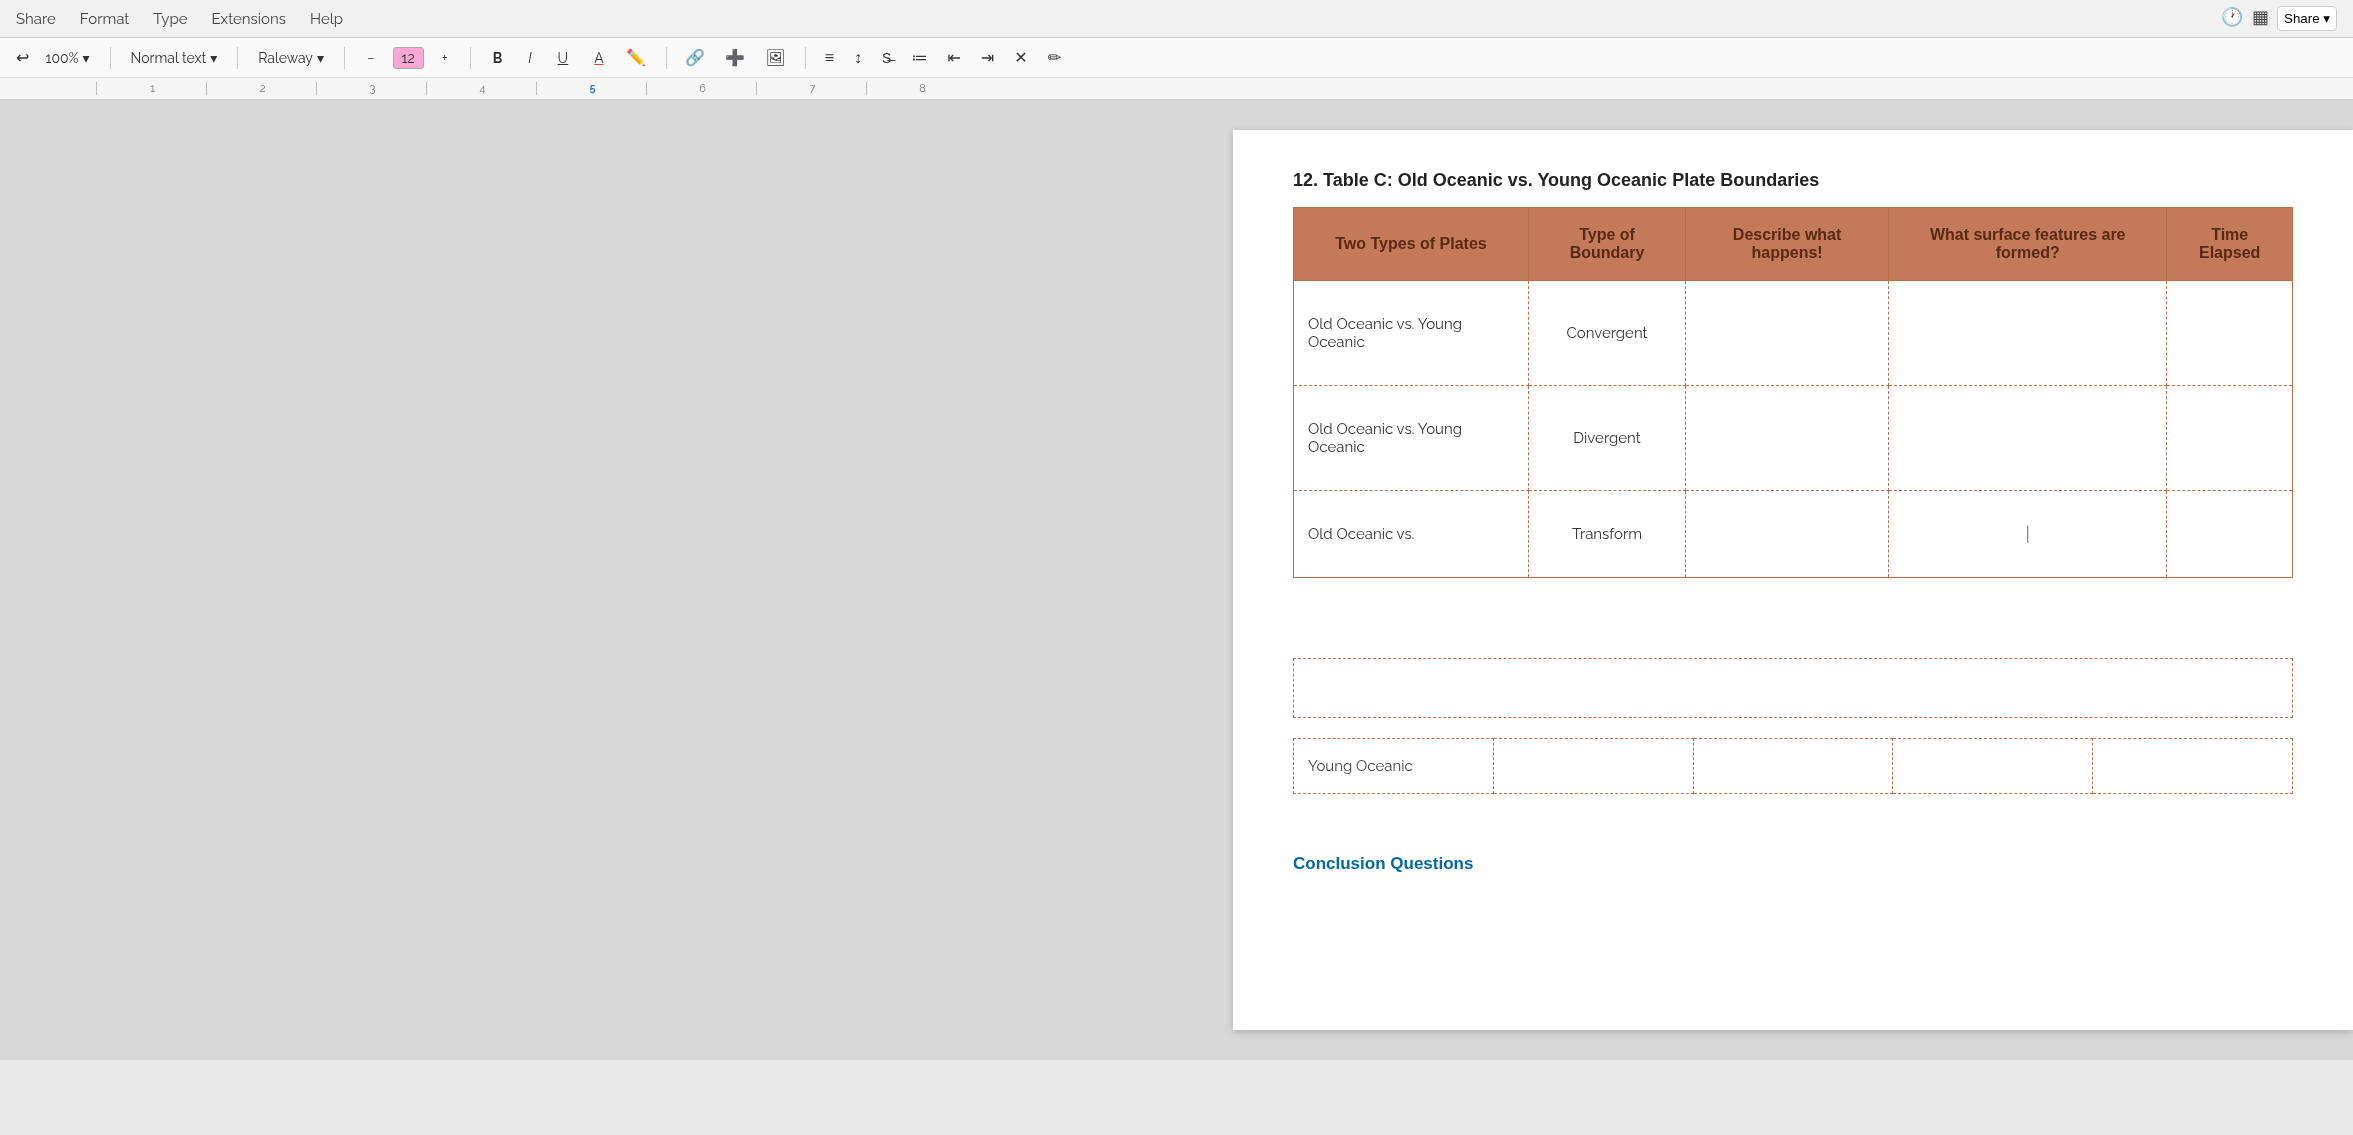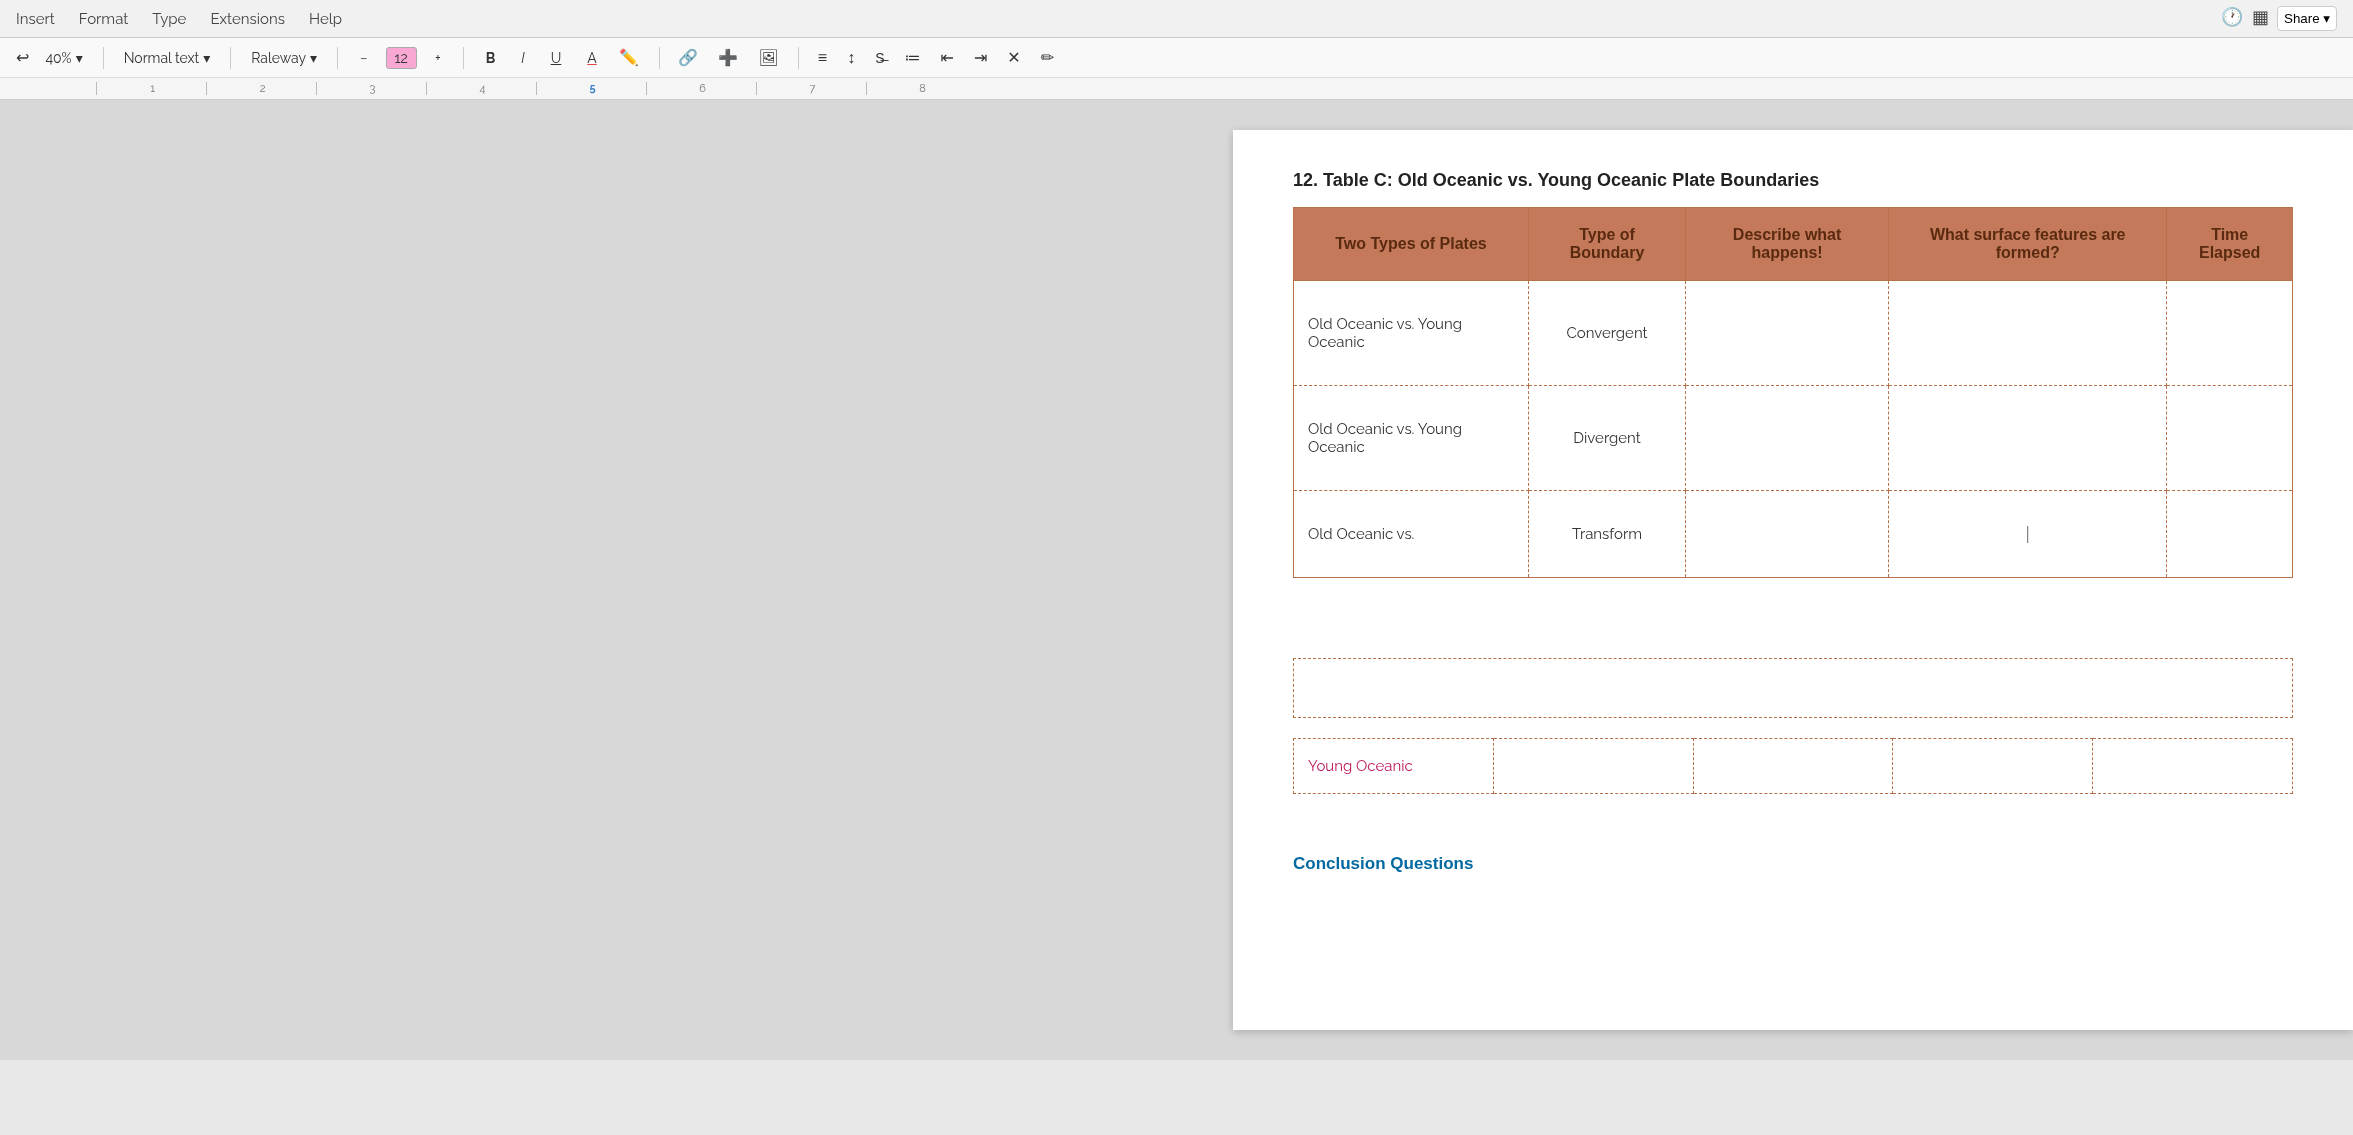--- a/index.html
+++ b/index.html
@@ -176,21 +176,21 @@
 
     .bottom-table {
       width: 100%;
       border-collapse: collapse;
     }
 
     .bottom-table td {
       border: 1.5px dashed #b5724a;
       padding: 18px 14px;
       font-size: 15px;
-      color: #be185d;
+      color: #404040;
       min-height: 60px;
       vertical-align: middle;
       margin-left: 21px;
     }
 
     .conclusion-title {
       color: #0369a1;
       font-weight: 700;
       font-size: 17px;
       margin-top: 30px;
@@ -201,36 +201,36 @@
     .icon-btn {
       cursor: pointer;
       font-size: 16px;
       padding: 2px 5px;
     }
   </style>
 </head>
 <body>
 
 <div class="menu-bar">
-  <span>Insert</span>
+  <span>Share</span>
   <span>Format</span>
   <span>Type</span>
   <span>Extensions</span>
   <span>Help</span>
   <div style="margin-left:auto; display:flex; gap:8px;">
     <span style="font-size:18px;">🕐</span>
     <span style="font-size:18px;">▦</span>
     <button style="background:#fff; border:1px solid #ccc; padding:4px 6px; border-radius:4px; cursor:pointer;">Share ▾</button>
   </div>
 </div>
 
 <div class="toolbar">
   <span style="font-size:16px;">↩</span>
   <div class="toolbar-item">
-    <span>40%</span>
+    <span>100%</span>
     <span>▾</span>
   </div>
 
   <div class="toolbar-separator"></div>
 
   <div class="toolbar-item">
     <span>Normal text</span>
     <span>▾</span>
   </div>
 

